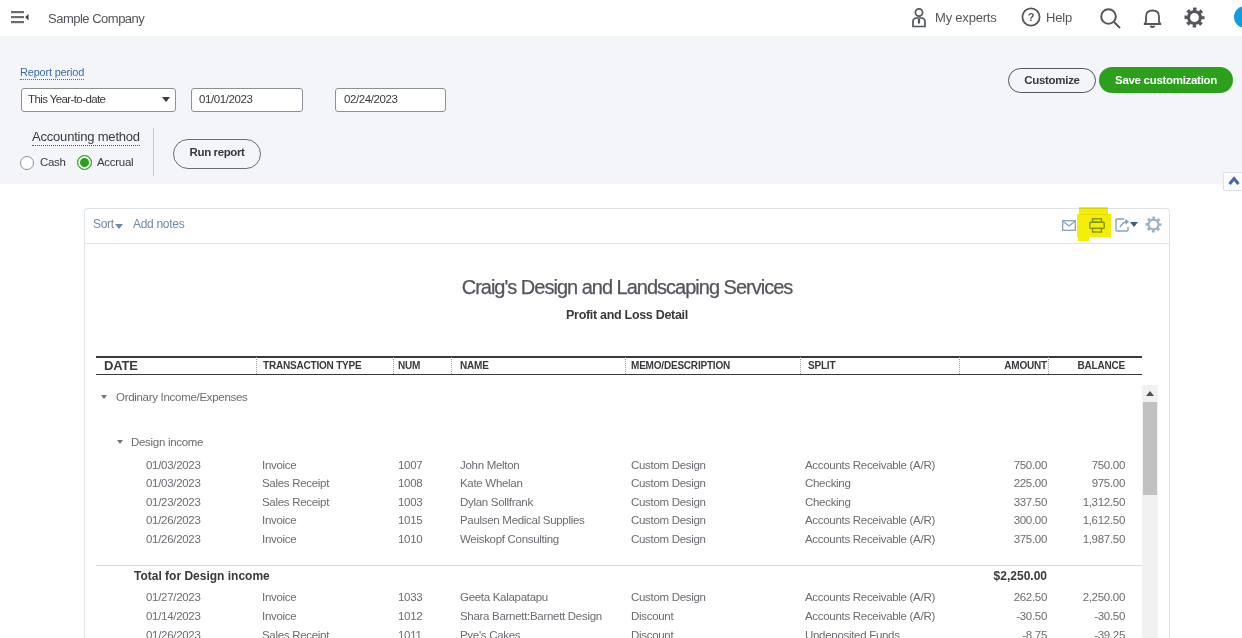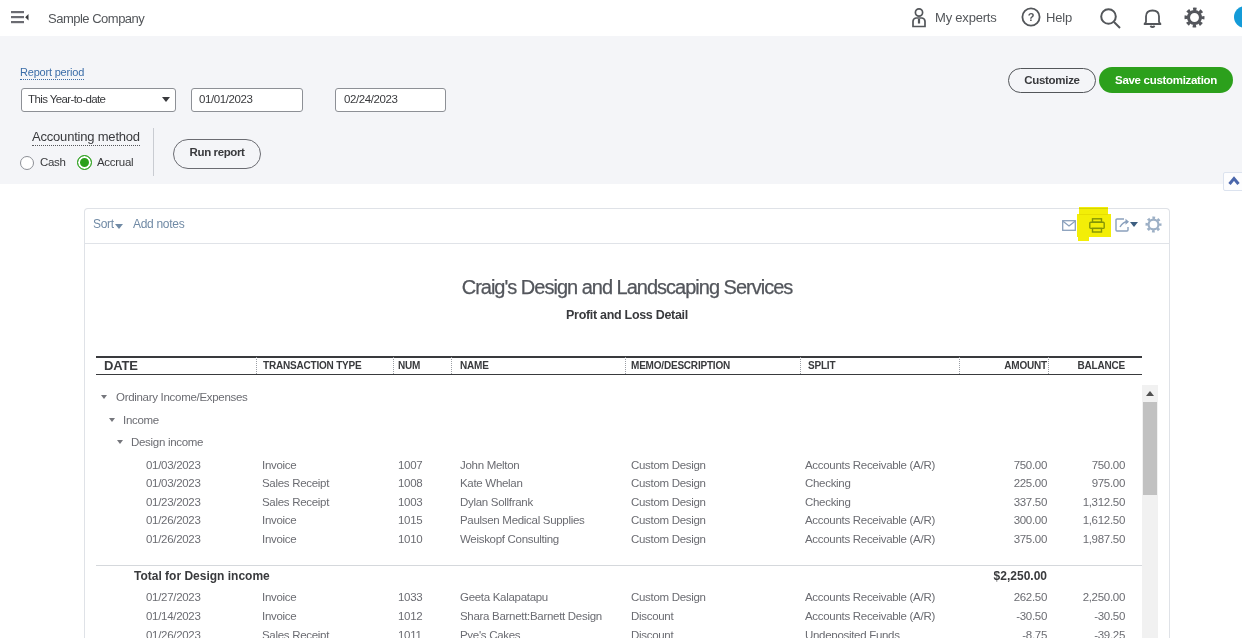--- a/index.html
+++ b/index.html
@@ -141,24 +141,20 @@
   <div class="abs" style="left:451px;top:357px;width:1px;height:17px;border-left:1px dotted #9b9ea4;"></div>
   <div class="abs" style="left:625px;top:357px;width:1px;height:17px;border-left:1px dotted #9b9ea4;"></div>
   <div class="abs" style="left:800px;top:357px;width:1px;height:17px;border-left:1px dotted #9b9ea4;"></div>
   <div class="abs" style="left:959px;top:357px;width:1px;height:17px;border-left:1px dotted #9b9ea4;"></div>
   <div class="abs" style="left:1048px;top:357px;width:1px;height:17px;border-left:1px dotted #9b9ea4;"></div>
 
   <div class="r" style="left:0;top:388px;width:1242px;">
     <span class="tri" style="left:101px;top:7px;border-width:3px;border-top-width:4.2px;border-top-color:#75767c;"></span>
     <span style="left:116px;">Ordinary Income/Expenses</span>
   </div>
-  <div class="r" style="left:0;top:411px;width:1242px;">
-    <span class="tri" style="left:109px;top:7px;border-width:3px;border-top-width:4.2px;border-top-color:#75767c;"></span>
-    <span style="left:123px;">Income</span>
-  </div>
   <div class="r" style="left:0;top:433px;width:1242px;">
     <span class="tri" style="left:117px;top:7px;border-width:3px;border-top-width:4.2px;border-top-color:#75767c;"></span>
     <span style="left:131px;">Design income</span>
   </div>
 
   <div class="r" style="left:0;top:455.5px;width:1242px;">
     <span style="left:146px;">01/03/2023</span>
       <span style="left:262px;">Invoice</span>
       <span style="left:398px;">1007</span>
       <span style="left:460px;">John Melton</span>

